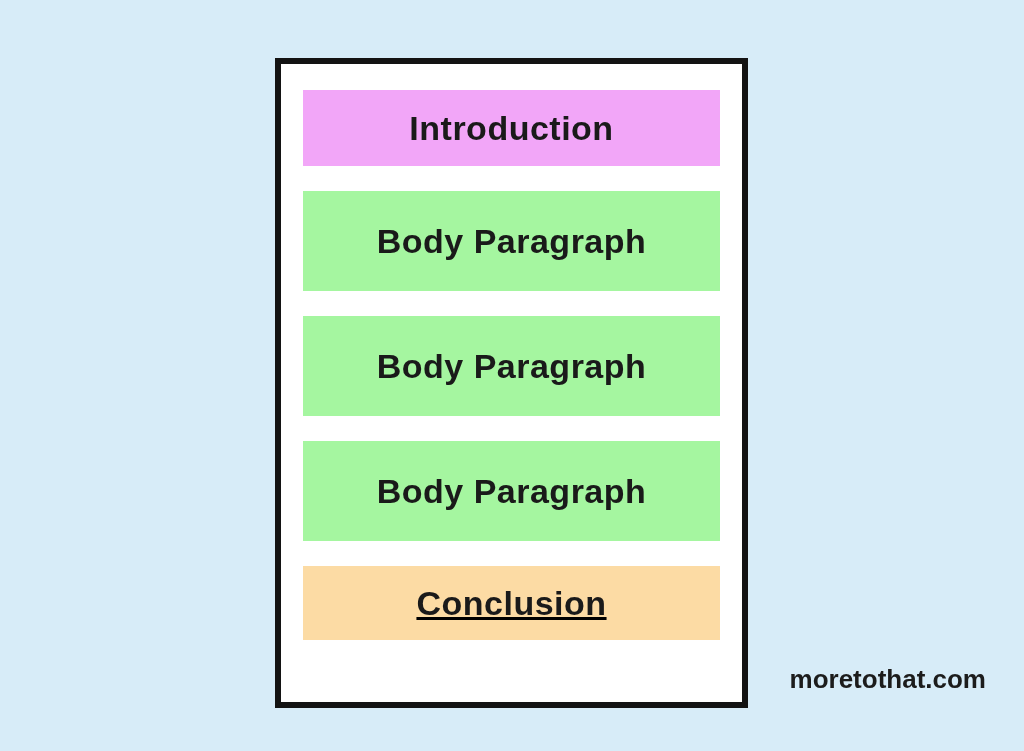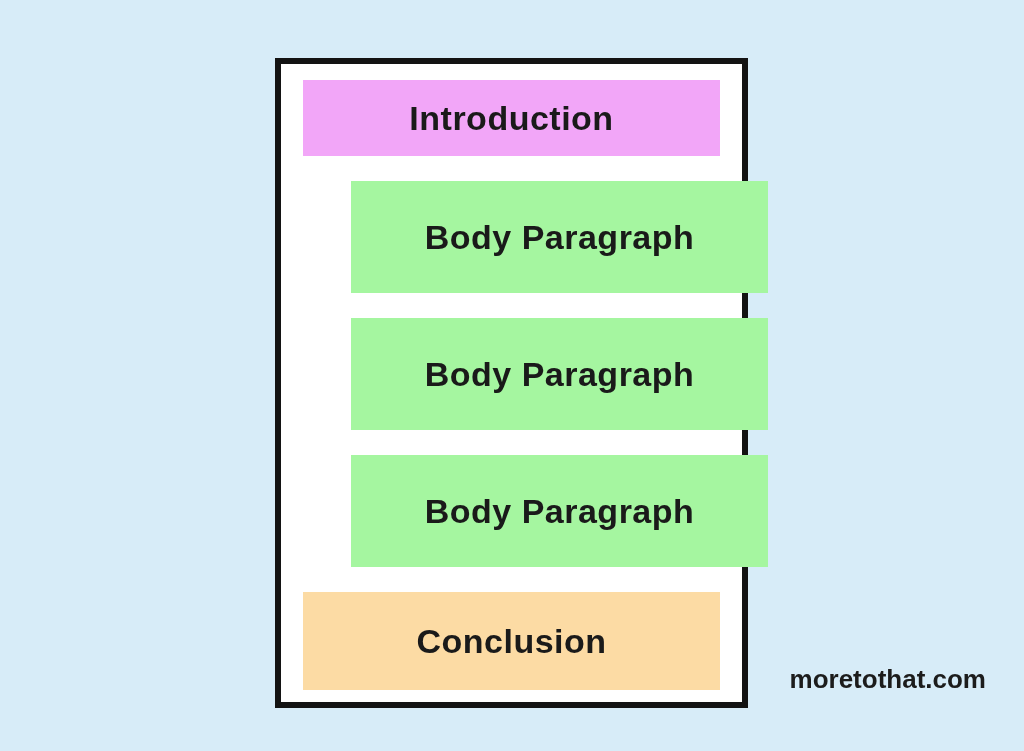--- a/index.html
+++ b/index.html
@@ -25,22 +25,22 @@
   }
 
   .block {
     width: 100%;
     display: flex;
     align-items: center;
     justify-content: center;
     flex: 0 0 auto;
   }
   .block--intro      { height: 76px; }
-  .block--body       { height: 112px; margin-left: 48px; }
-  .block--conclusion { height: 98px; }
+  .block--body       { height: 100px; }
+  .block--conclusion { height: 74px; text-decoration: underline; }
 
   .block-label {
     font-size: 34px;
     font-weight: bold;
     color: #1a1a1a;
     letter-spacing: 0.5px;
     white-space: nowrap;
   }
 
   .watermark {
@@ -49,21 +49,21 @@
     right: 38px;
     font-size: 26px;
     font-weight: bold;
     color: #1c1c1c;
     white-space: nowrap;
   }
 </style>
 </head>
 <body style="background-color: rgb(215, 236, 248);">
 
-<div class="frame" style="background-color: rgb(255, 255, 255); justify-content: center;">
+<div class="frame" style="background-color: rgb(255, 255, 255);">
 
   <div class="block block--intro" style="background-color: rgb(242, 166, 248);">
     <span class="block-label">Introduction</span>
   </div>
 
   <div class="block block--body" style="background-color: rgb(165, 246, 160);">
     <span class="block-label">Body Paragraph</span>
   </div>
 
   <div class="block block--body" style="background-color: rgb(165, 246, 160);">

